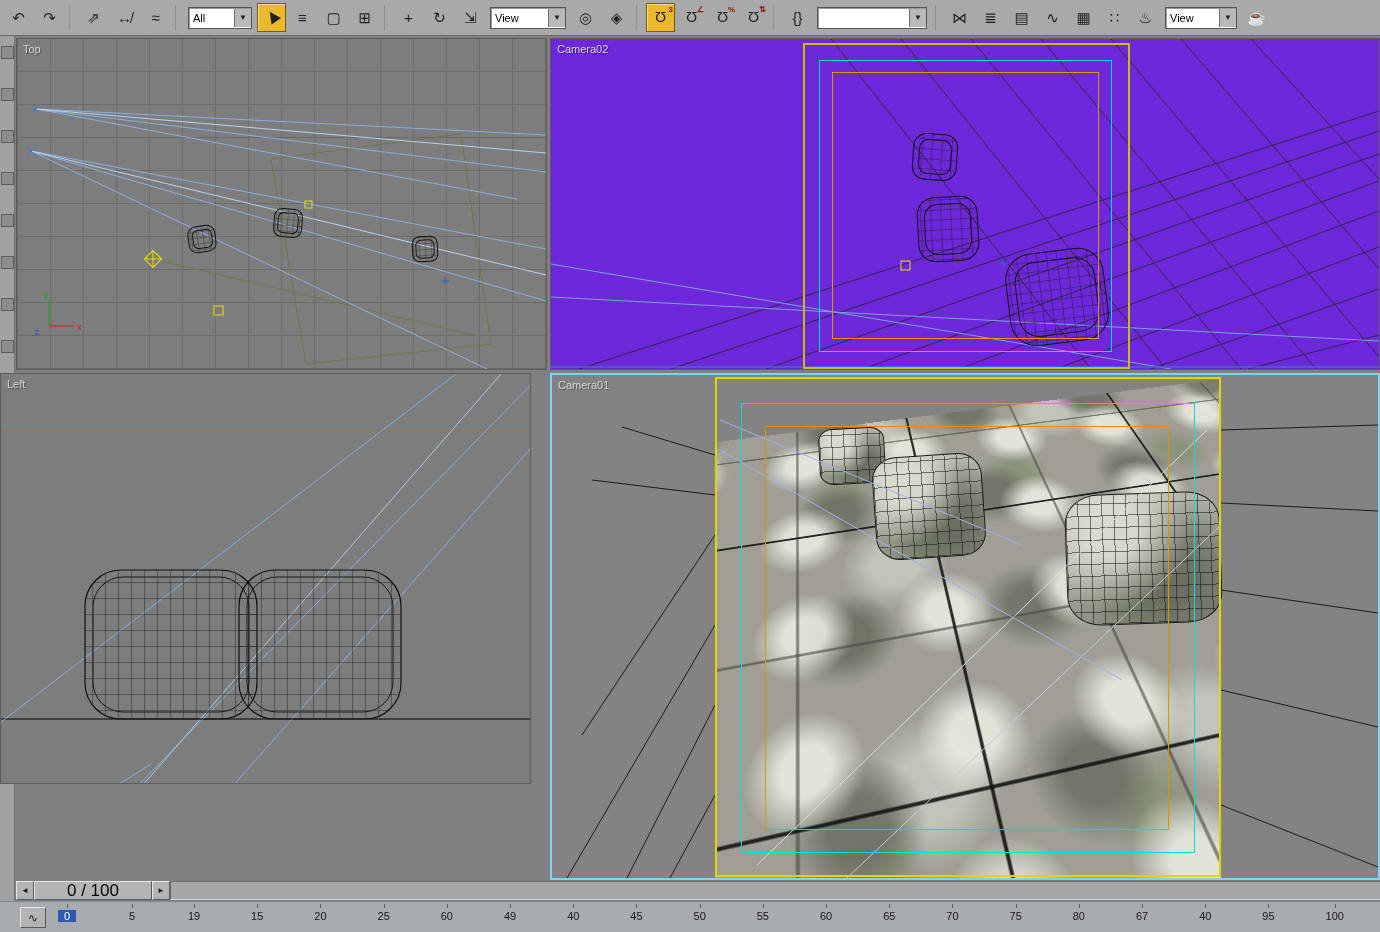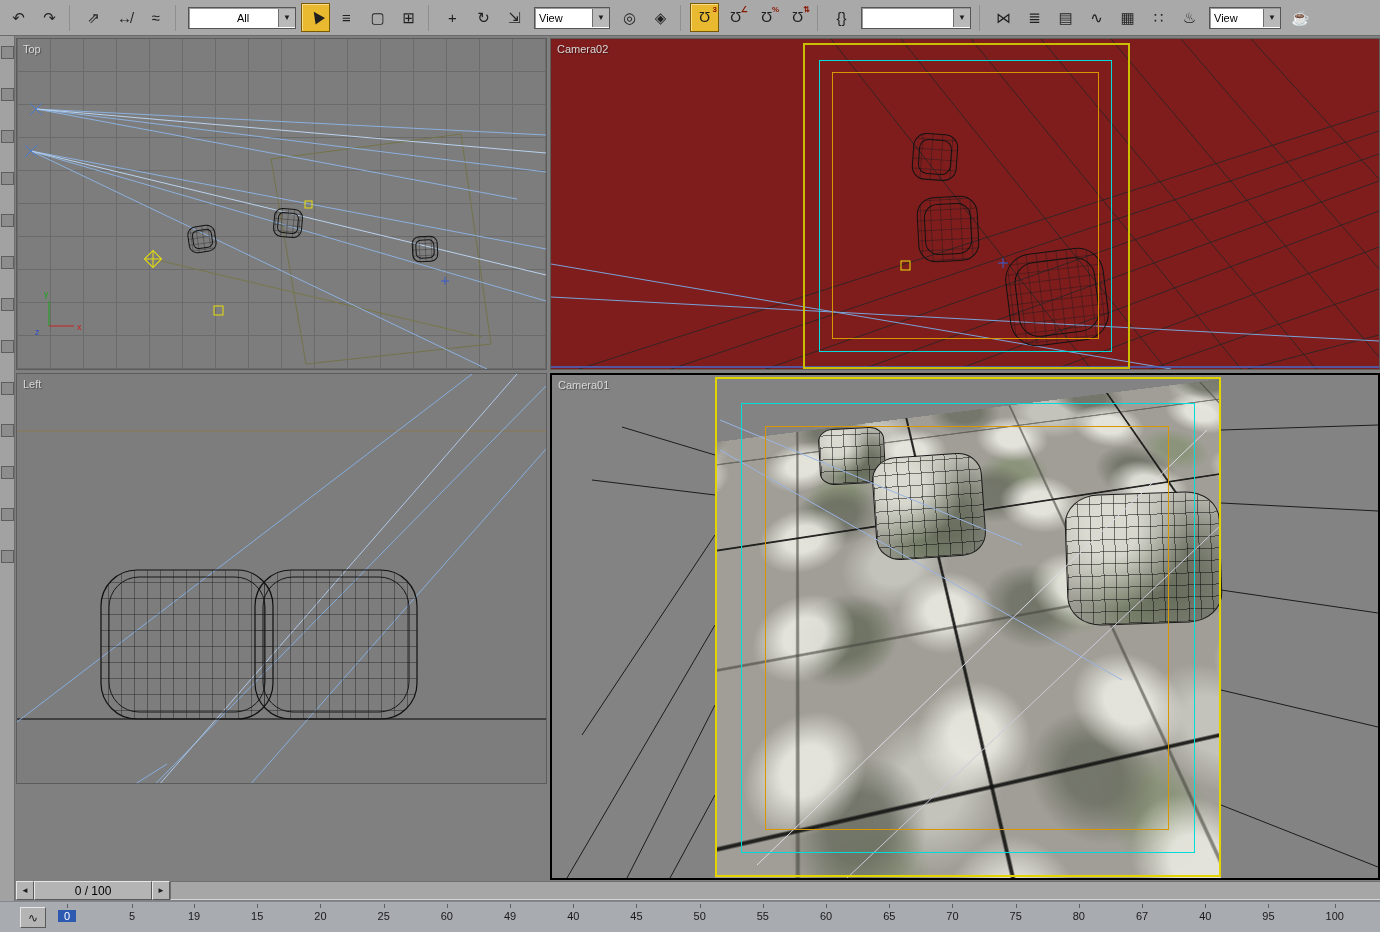--- a/index.html
+++ b/index.html
@@ -21,23 +21,23 @@
   
   #sidestrip{position:absolute;left:0;top:36px;width:15px;height:896px;background:#a2a2a2;
     border-right:1px solid #6f6f6f;display:flex;flex-direction:column;align-items:center;
     padding-top:10px;gap:29px;box-sizing:border-box;}
   .sicon{width:11px;height:11px;background:#8d8d8d;border:1px solid #5e5e5e;flex:none;}
   
   .viewport{position:absolute;box-sizing:border-box;overflow:hidden;background:#7d7d7d;border:1px solid #5c5c5c;}
   #vp-top{left:16px;top:38px;width:531px;height:332px;
     background-image:repeating-linear-gradient(90deg,#6b6b6b 0 1px,transparent 1px 33px),
                      repeating-linear-gradient(0deg,#6b6b6b 0 1px,transparent 1px 33px);}
-  #vp-cam02{left:550px;top:38px;width:830px;height:332px;background:#7f1d1d;}
-  #vp-left{left:16px;top:373px;width:531px;height:411px;}
-  #vp-cam01{left:550px;top:373px;width:830px;height:507px;background:#838383;border:2px solid #000000;}
+  #vp-cam02{left:550px;top:38px;width:830px;height:332px;background:#6d28d9;}
+  #vp-left{left:0;top:373px;width:531px;height:411px;}
+  #vp-cam01{left:550px;top:373px;width:830px;height:507px;background:#838383;border:2px solid #7dd3fc;}
   .vplabel{position:absolute;left:6px;top:4px;font-size:11px;color:#d8d8d8;z-index:30;
     text-shadow:1px 1px 1px rgba(0,0,0,.4);cursor:default;}
   svg.overlay{position:absolute;left:0;top:0;z-index:6;pointer-events:none;}
   
   .cam01-live{position:absolute;left:163px;top:2px;width:506px;height:501px;overflow:hidden;z-index:3;}
   .floor{position:absolute;left:-650px;top:34px;width:1800px;height:1400px;transform-origin:50% 0;
     transform:perspective(640px) rotateX(54deg) rotateZ(-12deg);
     background-color:#a09e96;
     background-image:
       repeating-linear-gradient(90deg,rgba(15,15,15,.8) 0 2px,transparent 2px 210px),
@@ -67,21 +67,21 @@
   #c1-action{left:189px;top:28px;width:454px;height:450px;border:1px solid #00dcdc;}
   #c1-title{left:213px;top:51px;width:404px;height:404px;border:1px solid #d89600;}
   #c2-live{left:252px;top:4px;width:327px;height:326px;border:2px solid #cbbd00;}
   #c2-action{left:268px;top:21px;width:293px;height:292px;border:1px solid #00dcdc;}
   #c2-title{left:281px;top:33px;width:267px;height:267px;border:1px solid #d89600;}
   
   #timeslider{position:absolute;left:16px;top:881px;width:1364px;height:19px;display:flex;align-items:stretch;}
   .bevel-out{background:#b4b4b4;border-top:1px solid #e6e6e6;border-left:1px solid #e6e6e6;
     border-right:1px solid #595959;border-bottom:1px solid #595959;box-sizing:border-box;}
   .ts-btn{width:18px;display:flex;align-items:center;justify-content:center;font-size:8px;color:#1c1c1c;flex:none;cursor:pointer;}
-  .ts-handle{width:118px;display:flex;align-items:center;justify-content:center;font-size:12px;color:#000;flex:none;cursor:grab;}
+  .ts-handle{width:118px;display:flex;align-items:center;justify-content:center;font-size:17px;color:#000;flex:none;cursor:grab;}
   .ts-track{flex:1;background:#a6a6a6;border-top:1px solid #6f6f6f;border-left:1px solid #6f6f6f;
     border-bottom:1px solid #d6d6d6;box-sizing:border-box;}
   
   #ruler{position:absolute;left:0;top:901px;width:1380px;height:31px;background:#a8acb1;
     border-top:1px solid #83878c;box-sizing:border-box;}
   #curve-btn{position:absolute;left:20px;top:5px;width:26px;height:21px;display:flex;align-items:center;
     justify-content:center;font-size:12px;color:#202020;cursor:pointer;}
   #ruler-ticks{position:absolute;left:58px;right:36px;top:8px;display:flex;justify-content:space-between;}
   .rtick{font-size:11px;color:#17181a;position:relative;text-align:center;min-width:10px;}
   .rtick::before{content:"";position:absolute;left:50%;top:-6px;width:1px;height:4px;background:#5c6066;}
@@ -101,21 +101,21 @@
     <div class="ticon">
       <span class="tglyph">⇗</span>
     </div>
     <div class="ticon">
       <span class="tglyph">↮</span>
     </div>
     <div class="ticon">
       <span class="tglyph">≈</span>
     </div>
     <div class="tsep"></div>
-    <div class="tdrop" style="width: 62px; padding-left: 44px;">
+    <div class="tdrop" style="width: 62px;">
       <span class="tdrop-val">All</span>
       <span class="tdrop-btn">▼</span>
     </div>
     <div class="ticon active">
       <span class="tglyph" style="transform: rotate(-125deg);">▶</span>
     </div>
     <div class="ticon">
       <span class="tglyph">≡</span>
     </div>
     <div class="ticon">

